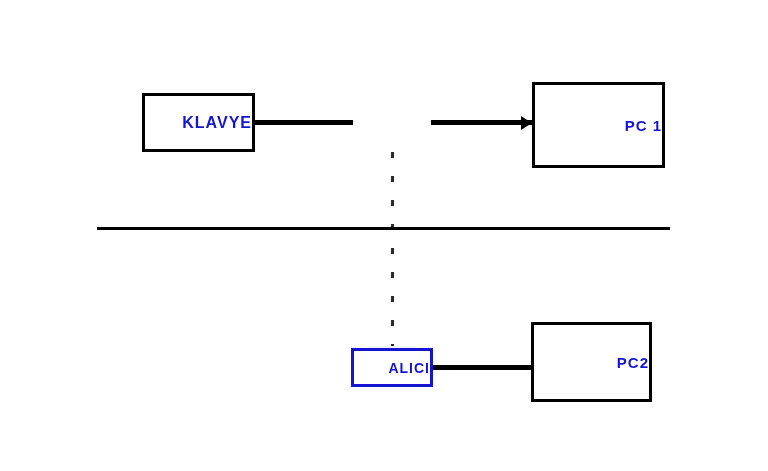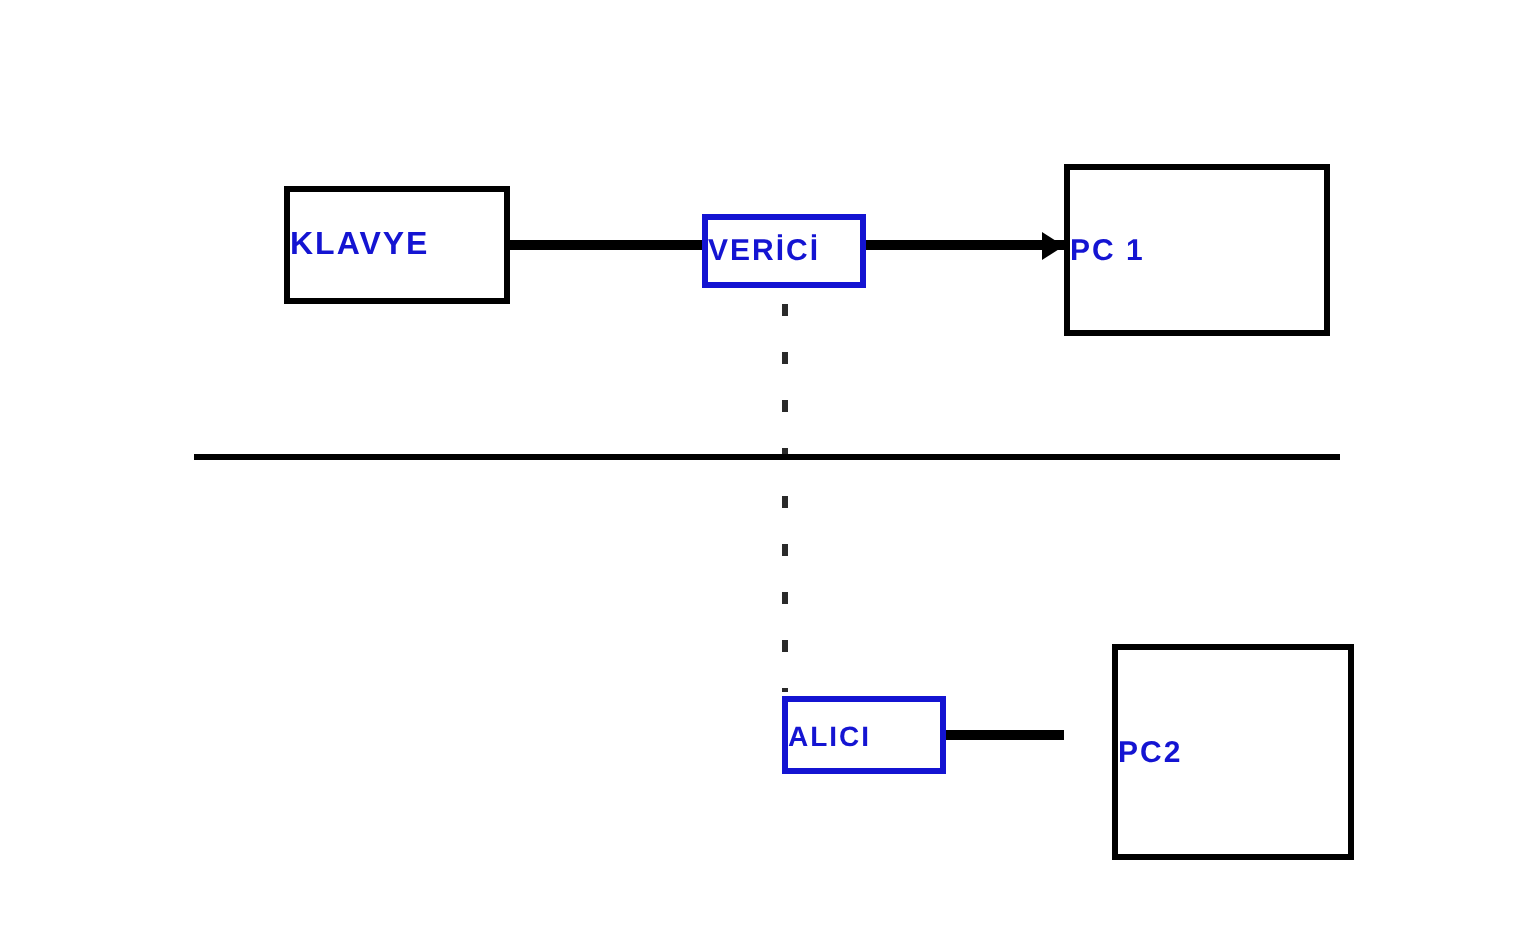--- a/index.html
+++ b/index.html
@@ -21,34 +21,34 @@
     background: var(--bg);
     font-family: "Liberation Sans", sans-serif;
     overflow: hidden;
   }
   .box {
     position: absolute;
     box-sizing: border-box;
     background: var(--bg);
     display: flex;
     align-items: center;
-    justify-content: flex-start;
+    justify-content: flex-end;
     color: var(--accent);
     font-weight: bold;
     letter-spacing: 1px;
     z-index: 3;
   }
   .black-box { border: 3px solid var(--ink); }
   .blue-box  { border: 3px solid var(--accent); }
 
   #klavye { left: 142px; top: 93px;  width: 113px; height: 59px; font-size: 16px; }
   #verici { left: 351px; top: 107px; width: 82px;  height: 37px; font-size: 15px; }
   #pc1    { left: 532px; top: 82px;  width: 133px; height: 86px; font-size: 15px; }
-  #alici  { left: 351px; top: 348px; width: 82px;  height: 39px; font-size: 14px; margin-left: 40px; }
-  #pc2    { left: 556px; top: 322px; width: 121px; height: 108px; font-size: 15px; }
+  #alici  { left: 351px; top: 348px; width: 82px;  height: 39px; font-size: 14px; }
+  #pc2    { left: 531px; top: 322px; width: 121px; height: 80px; font-size: 15px; }
 
   .wire {
     position: absolute;
     background: var(--ink);
     height: 5px;
     z-index: 2;
   }
   #wire-klavye-verici { left: 253px; top: 120px; width: 100px; }
   #wire-verici-pc1    { left: 431px; top: 120px; width: 101px; }
   #wire-alici-pc2     { left: 431px; top: 365px; width: 101px; }
@@ -94,23 +94,20 @@
 <body>
 
 <div class="canvas">
 
   <div class="box black-box" id="klavye">
     <span>KLAVYE</span>
   </div>
 
   <div class="wire" id="wire-klavye-verici"></div>
 
-  <div class="box blue-box" id="verici">
-    <span>VERİCİ</span>
-  </div>
 
   <div class="wire" id="wire-verici-pc1"></div>
 
   <div class="arrowhead"></div>
 
   <div class="box black-box" id="pc1">
     <span>PC 1</span>
   </div>
 
   <div class="dashed-link"></div>

